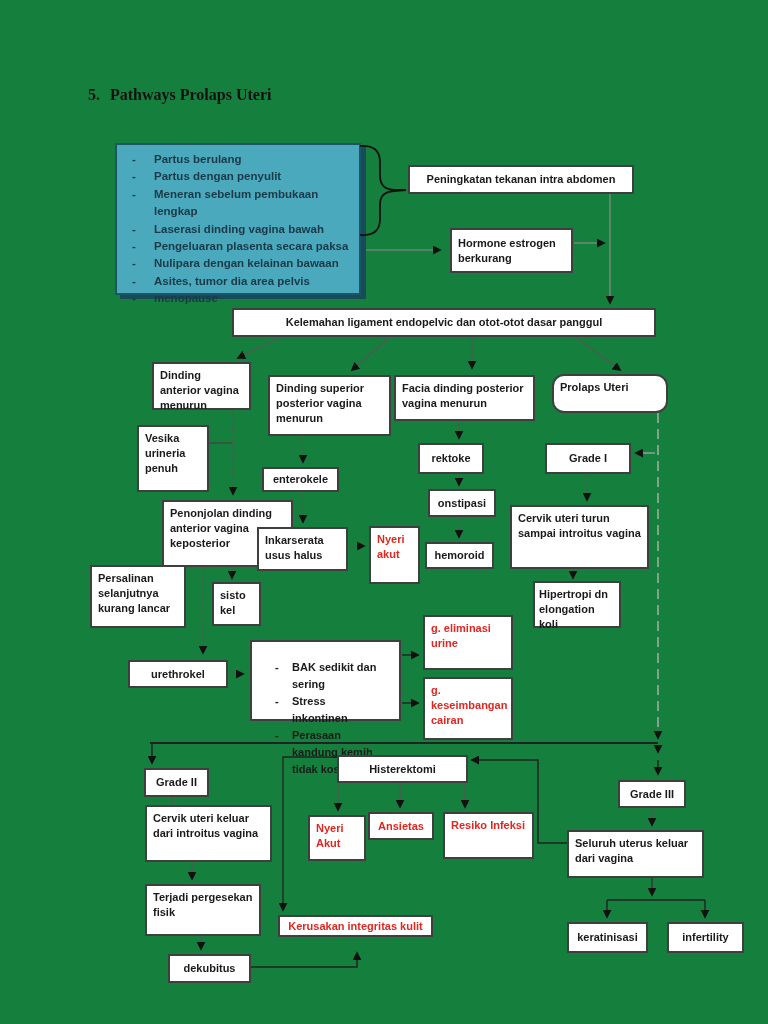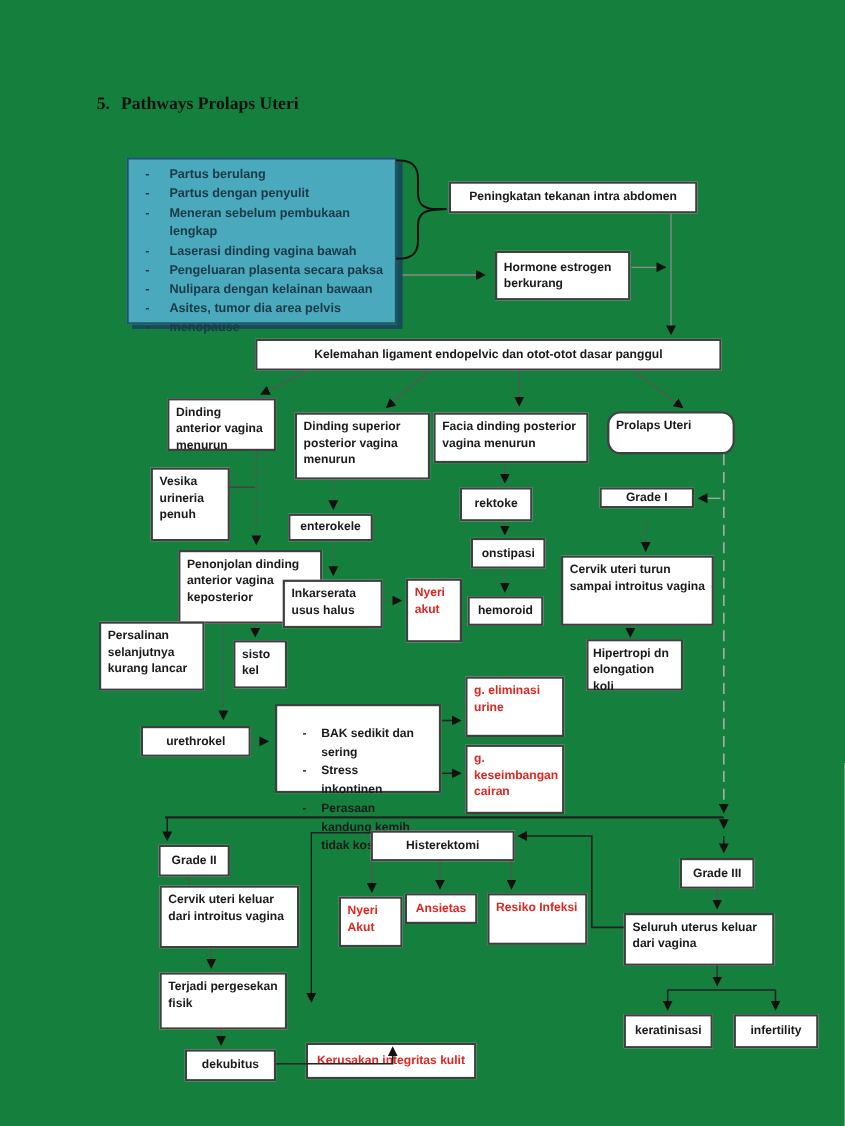--- a/index.html
+++ b/index.html
@@ -63,39 +63,39 @@
   <div class="node center" style="left:128px;top:660px;width:100px;height:28px;">urethrokel</div>
 
   <div class="node center" style="left:262px;top:467px;width:77px;height:25px;">enterokele</div>
   <div class="node" style="left:257px;top:527px;width:91px;height:44px;">Inkarserata usus halus</div>
   <div class="node red" style="left:369px;top:526px;width:51px;height:58px;">Nyeri akut</div>
 
   <div class="node center" style="left:418px;top:443px;width:66px;height:31px;">rektoke</div>
   <div class="node center" style="left:428px;top:489px;width:68px;height:28px;">onstipasi</div>
   <div class="node center" style="left:425px;top:542px;width:69px;height:27px;">hemoroid</div>
 
-  <div class="node center" style="left:545px;top:443px;width:86px;height:19px;">Grade I</div>
+  <div class="node center" style="left:545px;top:443px;width:86px;height:31px;">Grade I</div>
   <div class="node" style="left:510px;top:505px;width:139px;height:64px;">Cervik uteri turun sampai introitus vagina</div>
   <div class="node" style="left:533px;top:581px;width:88px;height:47px;padding-left:4px;">Hipertropi dn elongation koli</div>
 
   <div class="node bakbox" style="left:250px;top:640px;width:151px;height:81px;">
     <ul>
       <li>BAK sedikit dan sering</li>
       <li>Stress inkontinen</li>
       <li>Perasaan kandung kemih tidak kosong</li>
     </ul>
   </div>
   <div class="node red" style="left:423px;top:615px;width:90px;height:55px;">g. eliminasi urine</div>
   <div class="node red" style="left:423px;top:677px;width:90px;height:63px;">g. keseimbangan cairan</div>
 
   <div class="node center" style="left:144px;top:768px;width:65px;height:29px;">Grade II</div>
   <div class="node" style="left:145px;top:805px;width:127px;height:57px;">Cervik uteri keluar dari introitus vagina</div>
   <div class="node" style="left:145px;top:884px;width:116px;height:52px;">Terjadi pergesekan fisik</div>
   <div class="node center" style="left:168px;top:954px;width:83px;height:29px;">dekubitus</div>
-  <div class="node center red" style="left:278px;top:948px;width:155px;height:33px;">Kerusakan integritas kulit</div>
+  <div class="node center red" style="left:278px;top:915px;width:155px;height:22px;">Kerusakan integritas kulit</div>
 
   <div class="node center" style="left:337px;top:755px;width:131px;height:28px;">Histerektomi</div>
   <div class="node red" style="left:308px;top:815px;width:58px;height:46px;">Nyeri Akut</div>
   <div class="node center red" style="left:368px;top:812px;width:66px;height:28px;">Ansietas</div>
   <div class="node red" style="left:443px;top:812px;width:91px;height:47px;">Resiko Infeksi</div>
 
   <div class="node center" style="left:618px;top:780px;width:68px;height:28px;">Grade III</div>
   <div class="node" style="left:567px;top:830px;width:137px;height:48px;">Seluruh uterus keluar dari vagina</div>
   <div class="node center" style="left:567px;top:922px;width:81px;height:31px;">keratinisasi</div>
   <div class="node center" style="left:667px;top:922px;width:77px;height:31px;">infertility</div>

